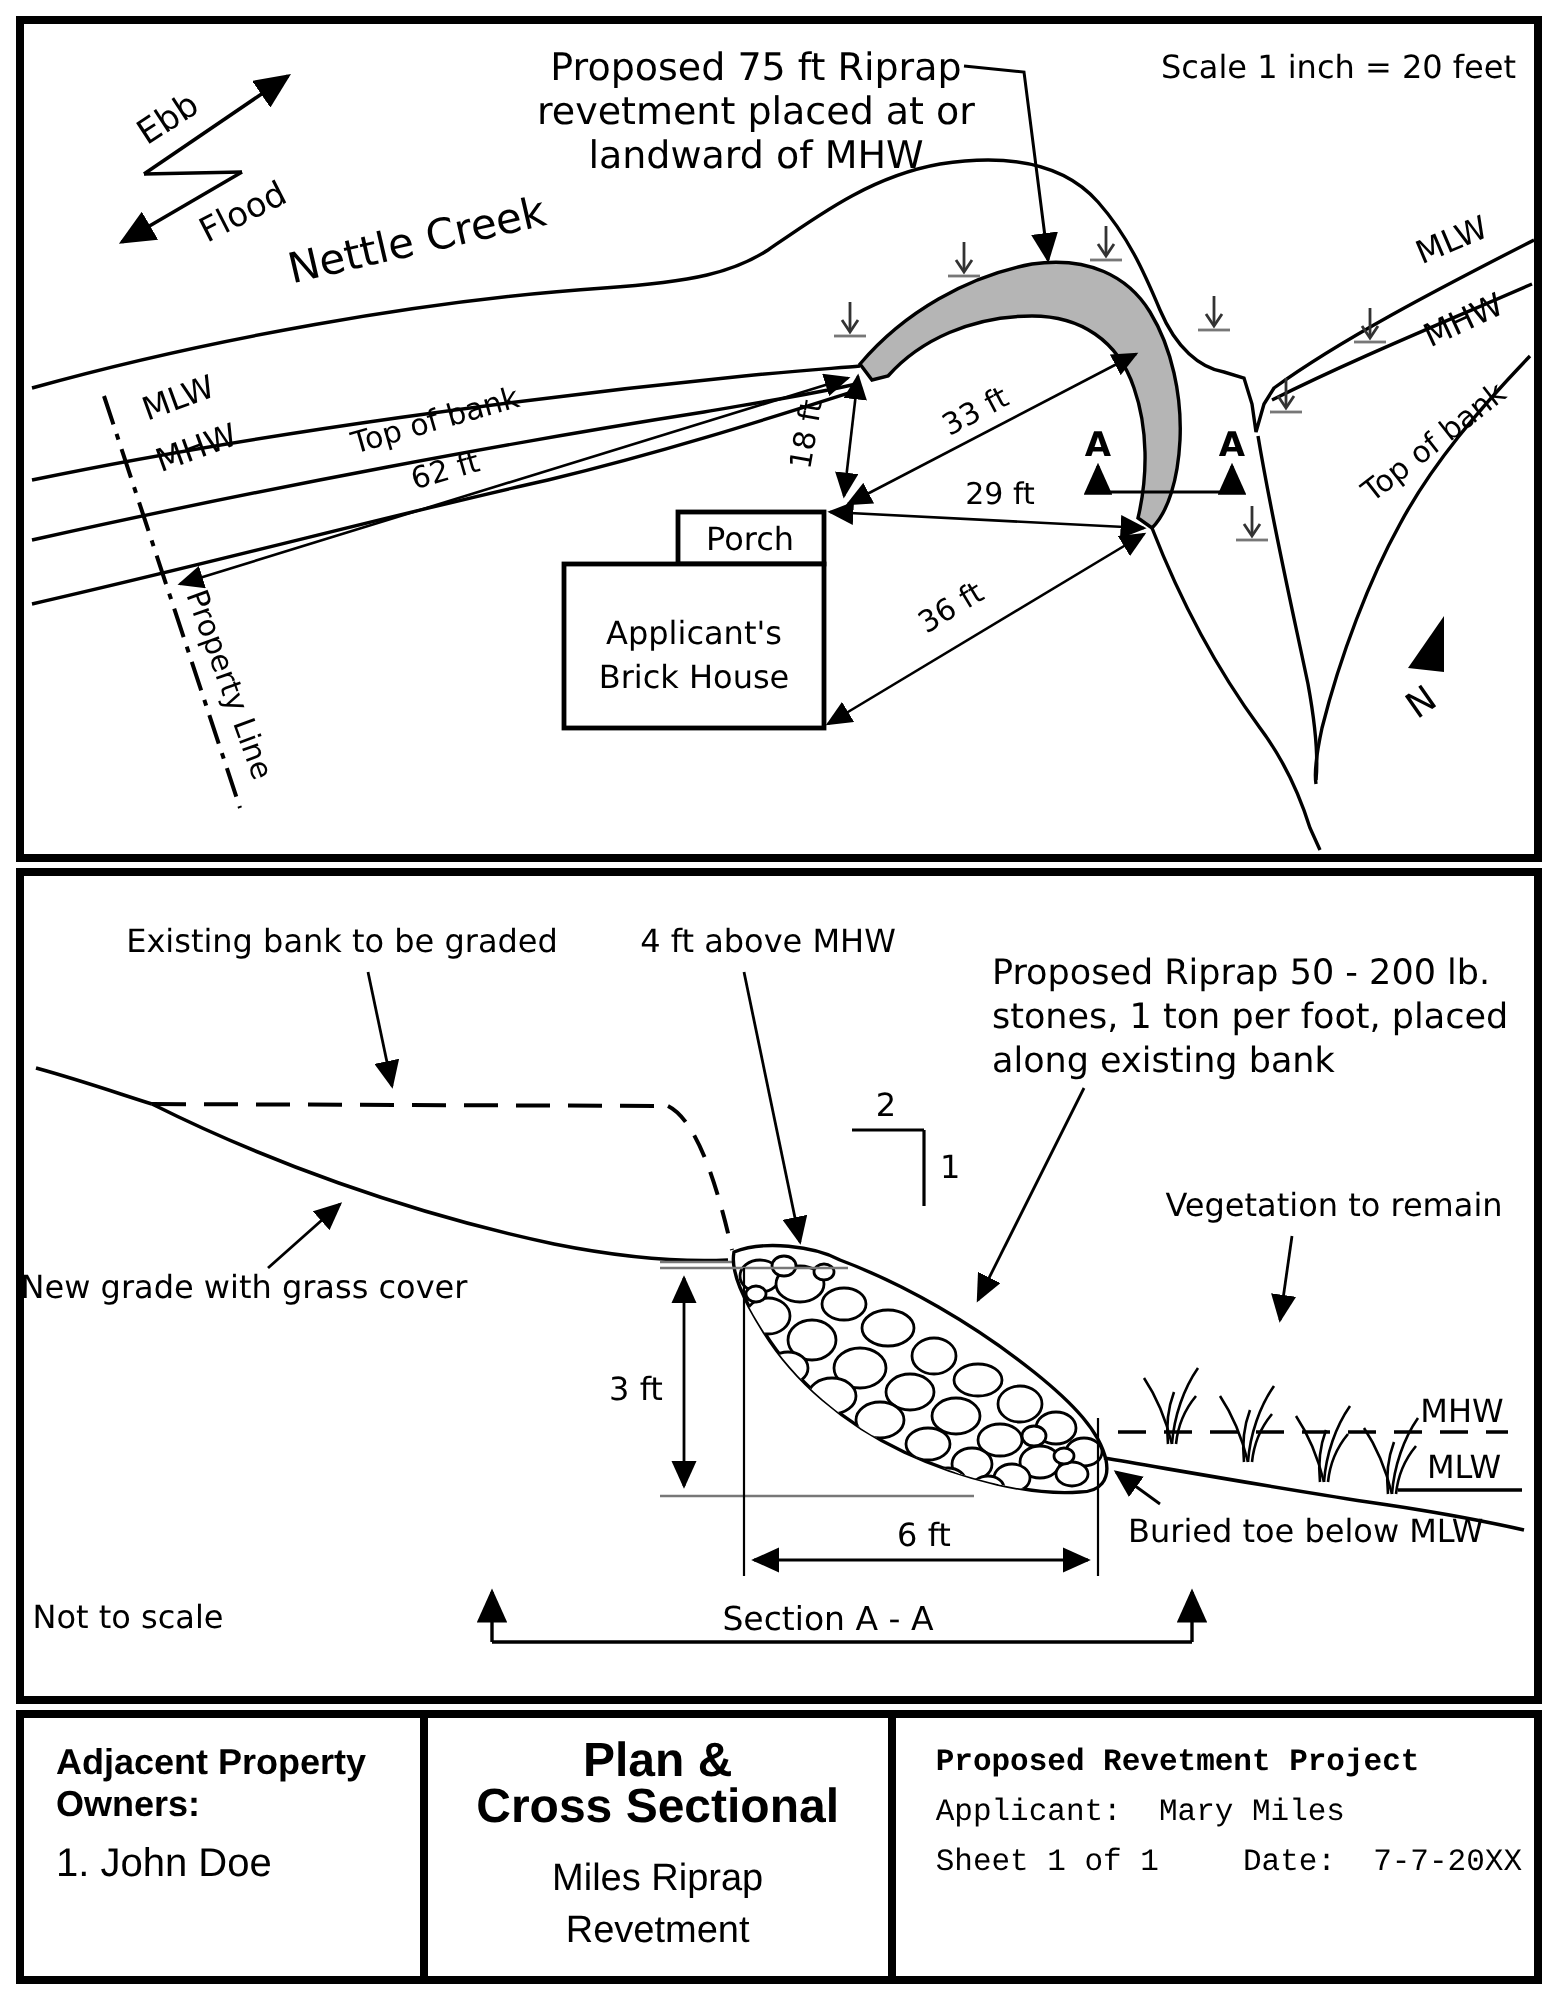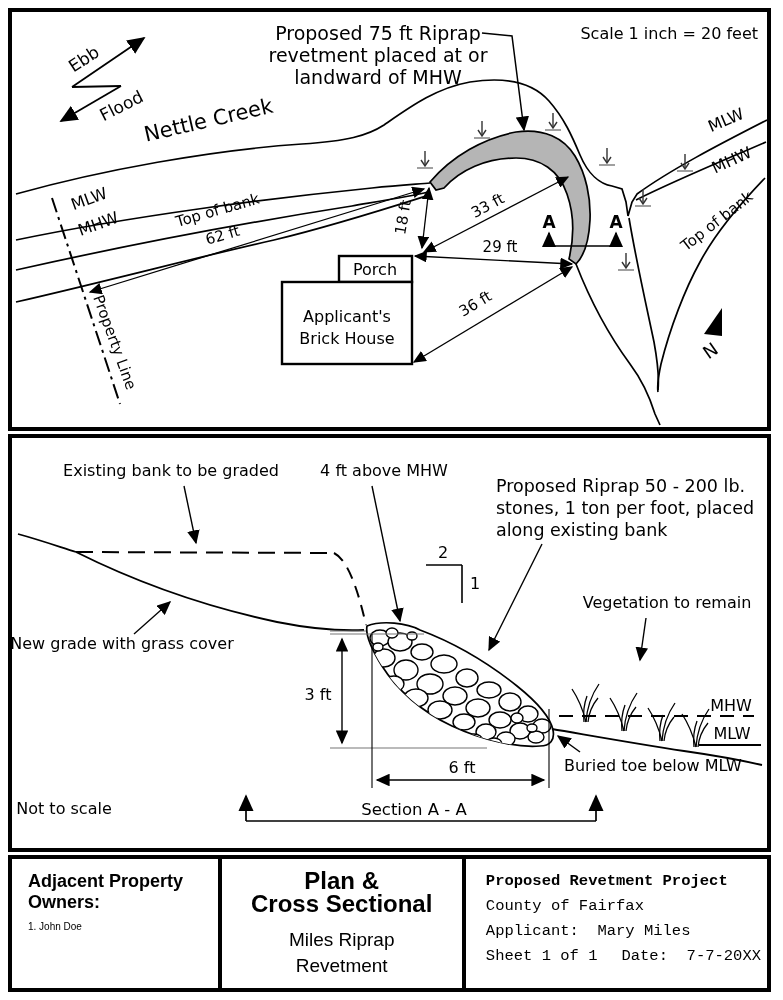--- a/index.html
+++ b/index.html
@@ -8,26 +8,26 @@
   #panel-plan{top:8px;height:423px;}
   #panel-section{top:434px;height:418px;text-align:center;}
   #panel-title{top:855px;height:137px;display:flex;}
   svg{display:block;}
   svg text{font-family:"DejaVu Sans",sans-serif;fill:#000;}
   .cell{box-sizing:border-box;font-family:"Liberation Sans",sans-serif;}
   .cell-owners{width:232px;border-right:4px solid #000;padding:12px 8px 0 16px;}
   .cell-center{width:274px;border-right:4px solid #000;text-align:center;padding-top:10px;}
   .cell-project{flex:1;padding:10px 6px 0 20px;}
   .owners-head{font-weight:bold;font-size:18px;margin-bottom:8px;}
-  .owners-item{font-size:10px;margin-bottom:9px;}
+  .owners-item{font-size:20px;margin-bottom:9px;}
   .center-title{font-weight:bold;font-size:24px;line-height:23px;}
   .center-sub{font-size:19px;line-height:26px;margin-top:12px;}
   .proj-line{font-size:15.5px;line-height:25px;white-space:pre;font-family:Liberation Mono, monospace;}
   .proj-head{font-weight:bold;}
-  .proj-row{display:flex;gap:24px;}
+  .proj-row{display:flex;gap:42px;}
 </style>
 </head>
 <body>
 
 <div class="panel" id="panel-plan">
 <svg width="755" height="415" viewBox="0 0 755 415">
   <defs>
     <marker id="ah" markerWidth="11" markerHeight="9" refX="9" refY="4.5" orient="auto-start-reverse">
       <path d="M0,0 L10,4.5 L0,9 z" fill="#000"></path>
     </marker>
@@ -278,20 +278,19 @@
   <div class="cell cell-center">
     <div class="center-title">Plan &amp;</div>
     <div class="center-title">Cross Sectional</div>
     <div class="center-sub">
       <div>Miles Riprap</div>
       <div>Revetment</div>
     </div>
   </div>
   <div class="cell cell-project">
     <div class="proj-line proj-head">Proposed Revetment Project</div>
-    <div class="proj-line">County of Fairfax</div>
     <div class="proj-line">Applicant:  Mary Miles</div>
     <div class="proj-row">
       <span class="proj-line">Sheet 1 of 1</span>
       <span class="proj-line">Date:  7-7-20XX</span>
     </div>
   </div>
 </div>
 
 </body></html>

